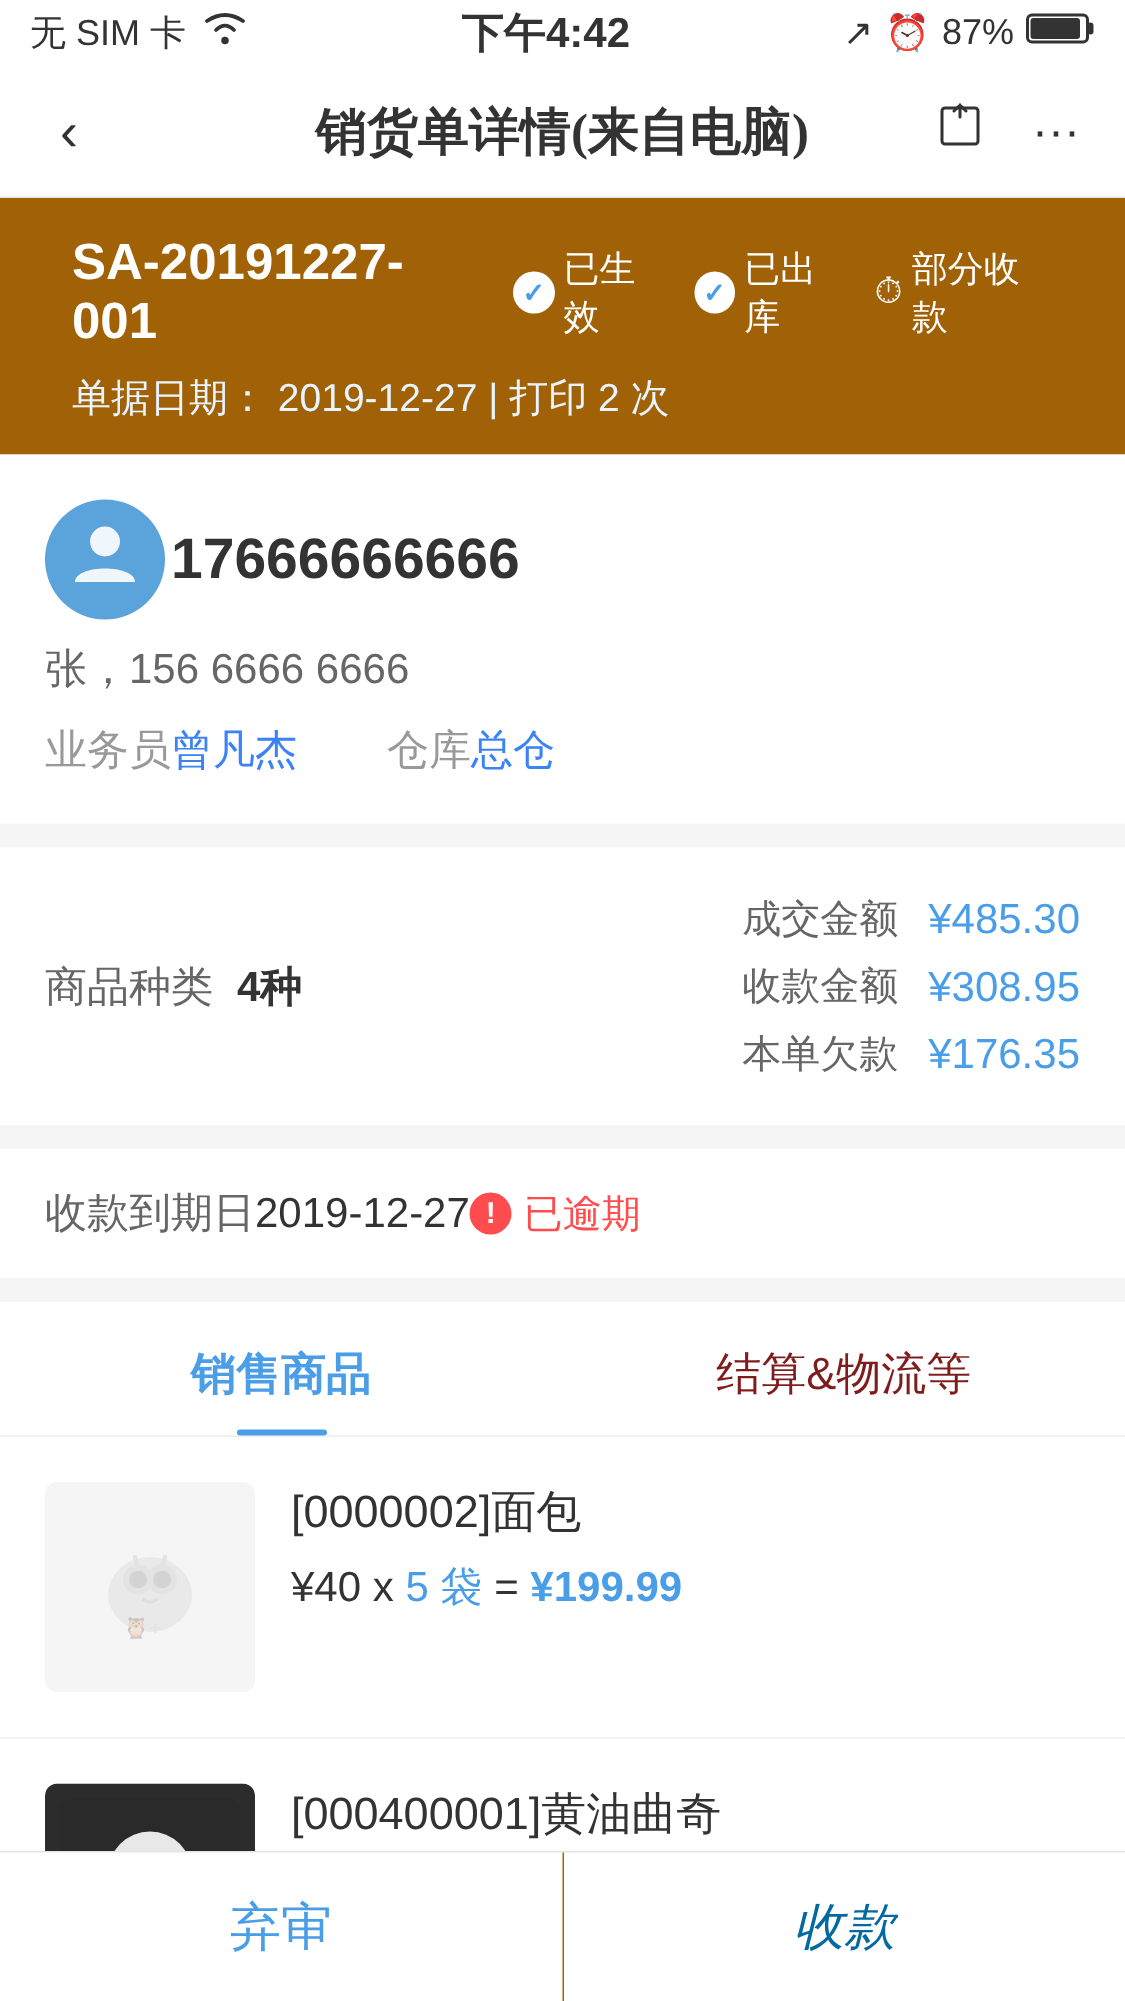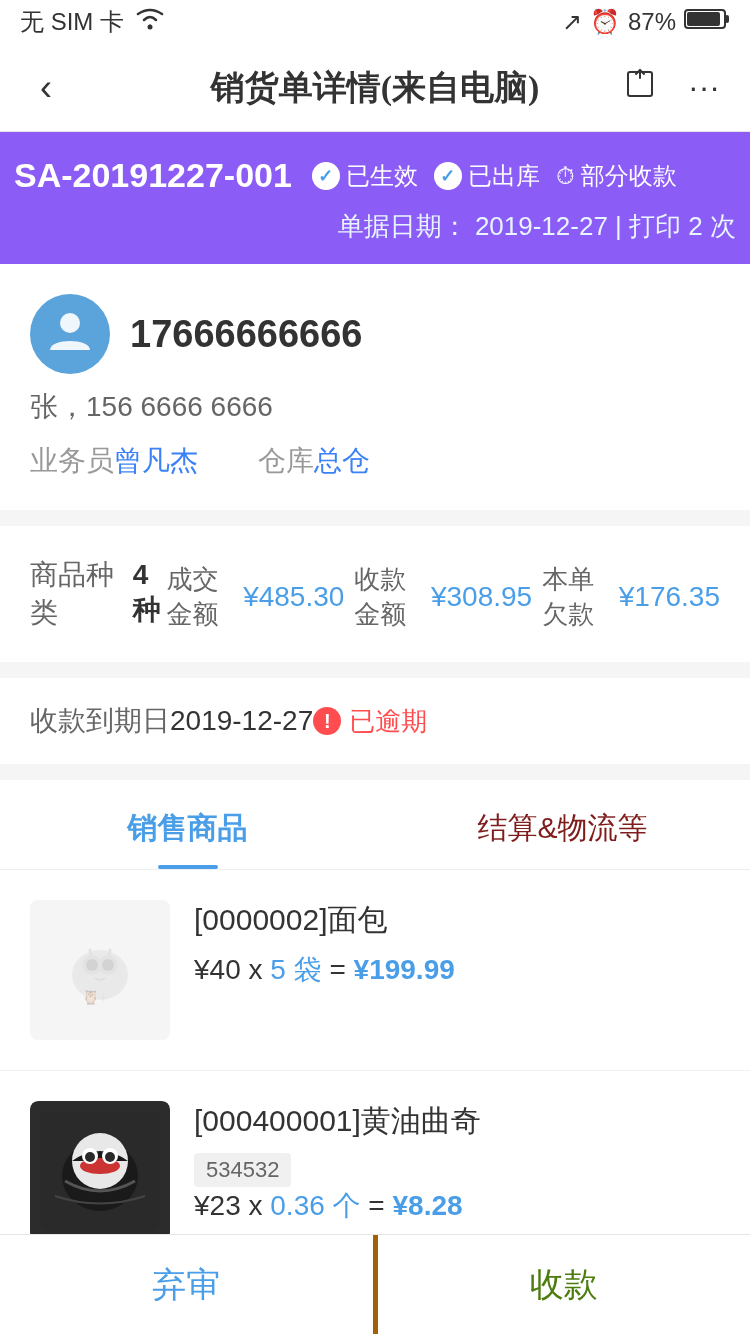--- a/index.html
+++ b/index.html
@@ -61,24 +61,23 @@
       gap: 30px;
     }
     .nav-action-icon {
       font-size: 32px;
       color: #333;
       cursor: pointer;
     }
 
     
     .order-header {
-      background: #8b5cf6;
-      padding: 24px 14px 20px;
+      background: #a16207;
+      padding: 24px 48px 20px;
       color: #fff;
-      text-align: right;
     }
     .order-id-row {
       display: flex;
       align-items: center;
       gap: 20px;
       margin-bottom: 14px;
     }
     .order-id {
       font-size: 34px;
       font-weight: 700;
@@ -118,21 +117,21 @@
 
     
     .customer-section {
       background: #fff;
       padding: 30px;
       margin-bottom: 16px;
     }
     .customer-top {
       display: flex;
       align-items: center;
-      gap: 20px;
+      gap: 4px;
       margin-bottom: 14px;
     }
     .avatar {
       width: 80px;
       height: 80px;
       border-radius: 50%;
       background: #5ba3db;
       display: flex;
       align-items: center;
       justify-content: center;
@@ -179,21 +178,21 @@
       color: #666;
       gap: 16px;
     }
     .summary-count {
       font-size: 28px;
       color: #333;
       font-weight: 600;
     }
     .summary-right {
       display: flex;
-      flex-direction: row;
+      flex-direction: column;
       align-items: flex-end;
       gap: 10px;
     }
     .summary-row {
       display: flex;
       justify-content: flex-end;
       align-items: center;
       gap: 20px;
       font-size: 26px;
     }
@@ -335,24 +334,25 @@
     .bottom-btn {
       flex: 1;
       display: flex;
       align-items: center;
       justify-content: center;
       font-size: 34px;
       cursor: pointer;
     }
     .bottom-btn-left {
       color: #4a9ee8;
-      border-right: 5px solid #a16207;
+      border-right: 1px solid #a16207;
     }
     .bottom-btn-right {
-      color: #4d7c0f;
+      color: #0369a1;
+      font-style: italic;
     }
 
     
     .owl-shape {
       width: 80px;
       height: 80px;
       opacity: 0.3;
     }
   </style>
 </head>
@@ -363,20 +363,21 @@
     <span>无 SIM 卡</span>
     <span>
       <svg width="32" height="22" viewBox="0 0 32 22">
         <path d="M16 18 Q16 18 16 18" stroke="#333" stroke-width="3" fill="none" stroke-linecap="round"></path>
         <path d="M10 12 Q16 6 22 12" stroke="#333" stroke-width="2.5" fill="none" stroke-linecap="round"></path>
         <path d="M4 6 Q16 -2 28 6" stroke="#333" stroke-width="2.5" fill="none" stroke-linecap="round"></path>
         <circle cx="16" cy="19" r="2.5" fill="#333"></circle>
       </svg>
     </span>
   </div>
+  <div class="status-center">下午4:42</div>
   <div class="status-right">
     <span>↗</span>
     <span>⏰</span>
     <span>87%</span>
     <span>
       <svg width="46" height="24" viewBox="0 0 46 24">
         <rect x="1" y="3" width="40" height="18" rx="3" stroke="#333" stroke-width="2" fill="none"></rect>
         <rect x="41" y="8" width="4" height="8" rx="2" fill="#333"></rect>
         <rect x="3" y="5" width="33" height="14" rx="2" fill="#333"></rect>
       </svg>

